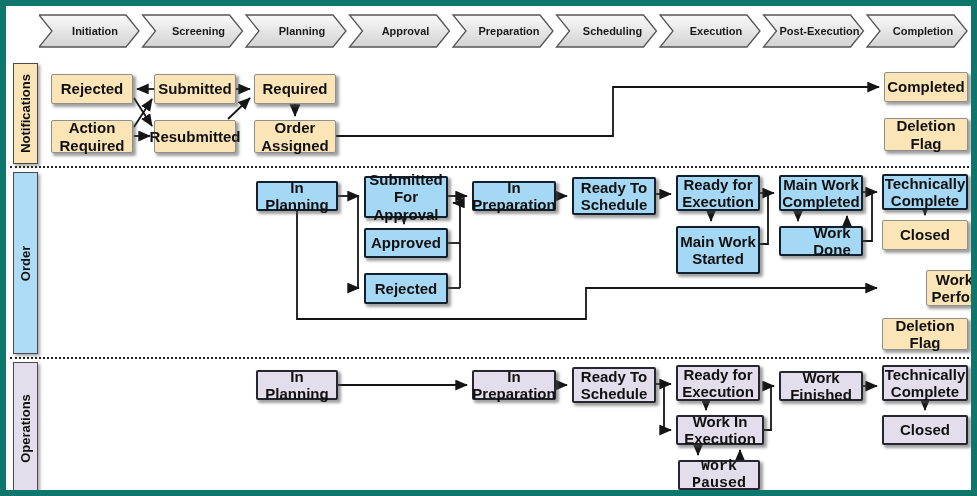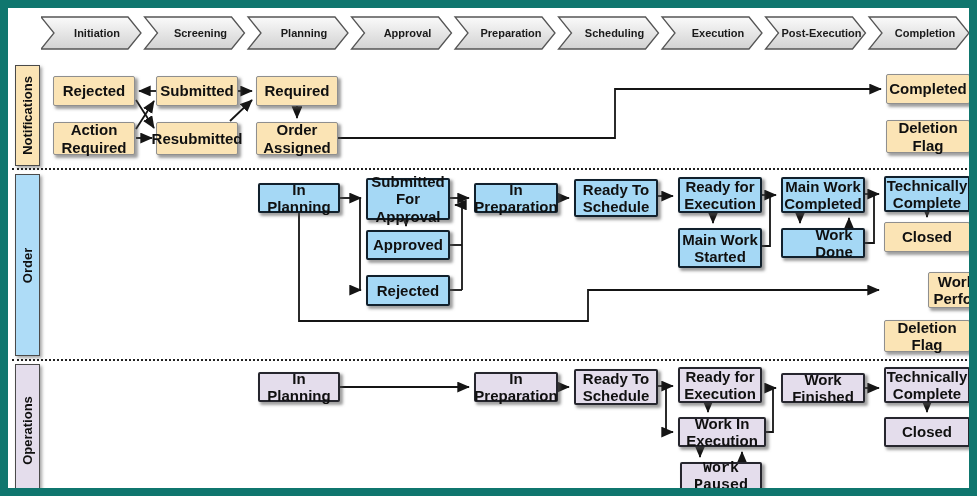--- a/index.html
+++ b/index.html
@@ -1,20 +1,20 @@
 <!DOCTYPE html>
 <html><head>
 <meta charset="utf-8">
 <style>
   * { box-sizing: border-box; margin: 0; padding: 0; }
   html,body { background:#eef1f4; }
   body { font-family:"Liberation Sans", sans-serif; }
   .canvas {
     position:relative; width:977px; height:496px; background:#ffffff;
-    border:8px solid #0f766e; overflow:hidden; margin:0 auto;
+    border:6px solid #0f766e; overflow:hidden; margin:0 auto;
   }
   svg.chevrons { position:absolute; left:33px; top:8px; }
   svg.wires { position:absolute; left:0; top:0; }
   .edge { stroke:#151515; stroke-width:1.8; fill:none; }
   .chev-text { font-family:"Liberation Sans",sans-serif; font-size:11px; font-weight:bold; fill:#1a1a1a; }
 
   .node {
     position:absolute; display:flex; align-items:center; justify-content:center;
     text-align:center; font-weight:bold; font-size:15px; line-height:1.15; color:#101010;
     padding:1px 2px; border-radius:2px;
@@ -148,21 +148,21 @@
   <div class="node notif" style="left:878px;top:66px;width:84px;height:30px;">Completed</div>
   <div class="node notif" style="left:878px;top:112px;width:84px;height:33px;">Deletion Flag</div>
 
   <div class="node order" style="left:250px;top:175px;width:82px;height:30px;">In Planning</div>
   <div class="node order" style="left:358px;top:170px;width:84px;height:42px;">Submitted For Approval</div>
   <div class="node order" style="left:358px;top:222px;width:84px;height:30px;">Approved</div>
   <div class="node order" style="left:358px;top:267px;width:84px;height:31px;">Rejected</div>
   <div class="node order" style="left:466px;top:175px;width:84px;height:30px;">In Preparation</div>
   <div class="node order" style="left:566px;top:171px;width:84px;height:38px;">Ready To Schedule</div>
   <div class="node order" style="left:670px;top:169px;width:84px;height:36px;">Ready for Execution</div>
-  <div class="node order" style="left:670px;top:220px;width:84px;height:40px;">Main Work Started</div>
+  <div class="node order" style="left:670px;top:220px;width:84px;height:48px;">Main Work Started</div>
   <div class="node order" style="left:773px;top:169px;width:84px;height:36px;">Main Work Completed</div>
   <div class="node order" style="left:773px;top:220px;width:84px;height:30px;padding-left:24px;">Work Done</div>
   <div class="node order" style="left:876px;top:168px;width:86px;height:36px;">Technically Complete</div>
   <div class="node tan" style="left:876px;top:214px;width:86px;height:30px;">Closed</div>
   <div class="node tan" style="left:876px;top:264px;width:86px;height:36px;margin-left:44px;">Work Not Performed</div>
   <div class="node tan" style="left:876px;top:312px;width:86px;height:32px;">Deletion Flag</div>
 
   <div class="node ops" style="left:250px;top:364px;width:82px;height:30px;">In Planning</div>
   <div class="node ops" style="left:466px;top:364px;width:84px;height:30px;">In Preparation</div>
   <div class="node ops" style="left:566px;top:361px;width:84px;height:36px;">Ready To Schedule</div>

